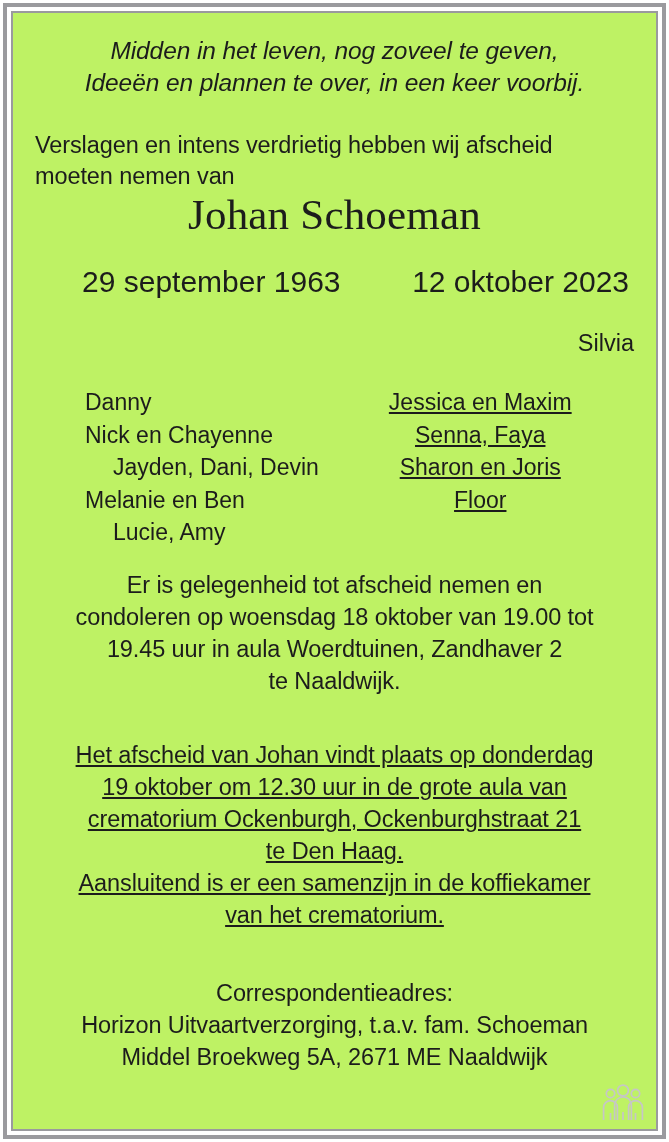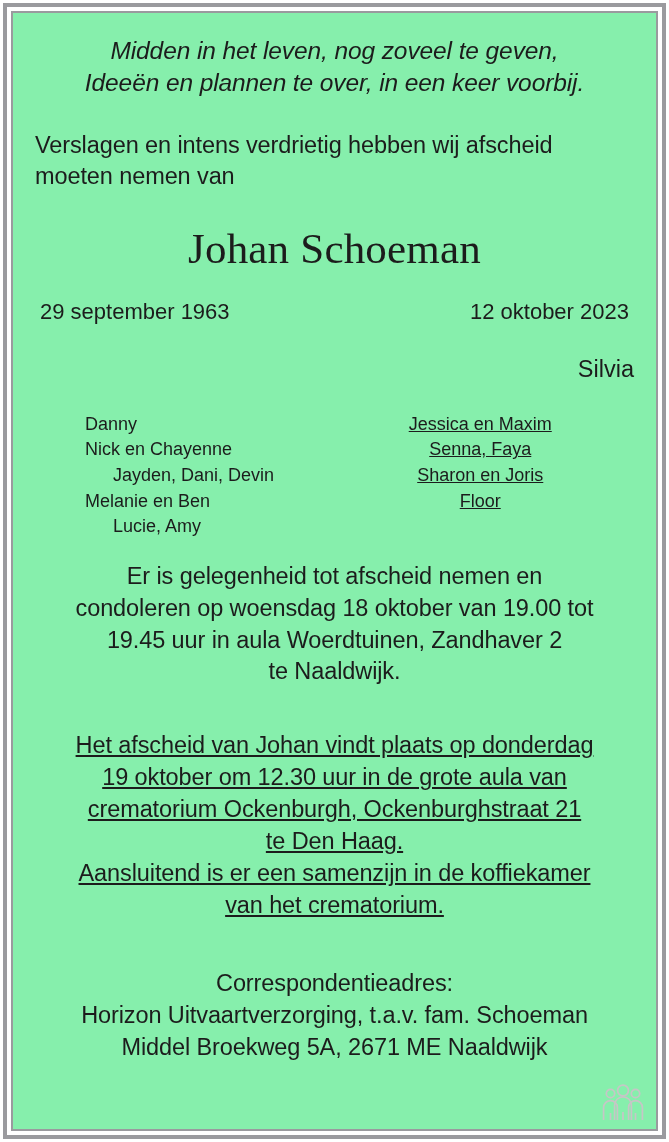--- a/index.html
+++ b/index.html
@@ -37,21 +37,21 @@
     background: #ffffff;
   }
 
   .sheet {
     position: absolute;
     left: 13px;
     top: 13px;
     width: 643px;
     height: 1116px;
     box-sizing: border-box;
-    background: #86efac;
+    background: #bef264;
     padding: 0 22px;
   }
 
   
   .poem {
     text-align: center;
     font-style: italic;
     font-size: 24.5px;
     line-height: 1.30;
     padding-top: 22px;
@@ -64,43 +64,43 @@
     line-height: 1.32;
     margin-top: 31px;
     letter-spacing: -0.1px;
   }
 
   .name {
     text-align: center;
     font-family: "Liberation Serif", serif;
     font-size: 43px;
     line-height: 1.05;
-    margin-top: 34px;
     letter-spacing: 0.2px;
   }
 
   .dates {
     display: flex;
     justify-content: space-between;
     align-items: baseline;
-    font-size: 22px;
+    font-size: 30px;
     margin-top: 28px;
     padding: 0 5px;
+    margin-left: 42px;
   }
 
   .partner {
     text-align: right;
     font-size: 23.5px;
     margin-top: 31px;
   }
 
   .family {
     display: flex;
     margin-top: 29px;
-    font-size: 18px;
+    font-size: 23px;
     line-height: 1.42;
   }
   .family .col {
     width: 50%;
     box-sizing: border-box;
   }
   .family .col-left {
     text-align: left;
     padding-left: 50px;
   }

